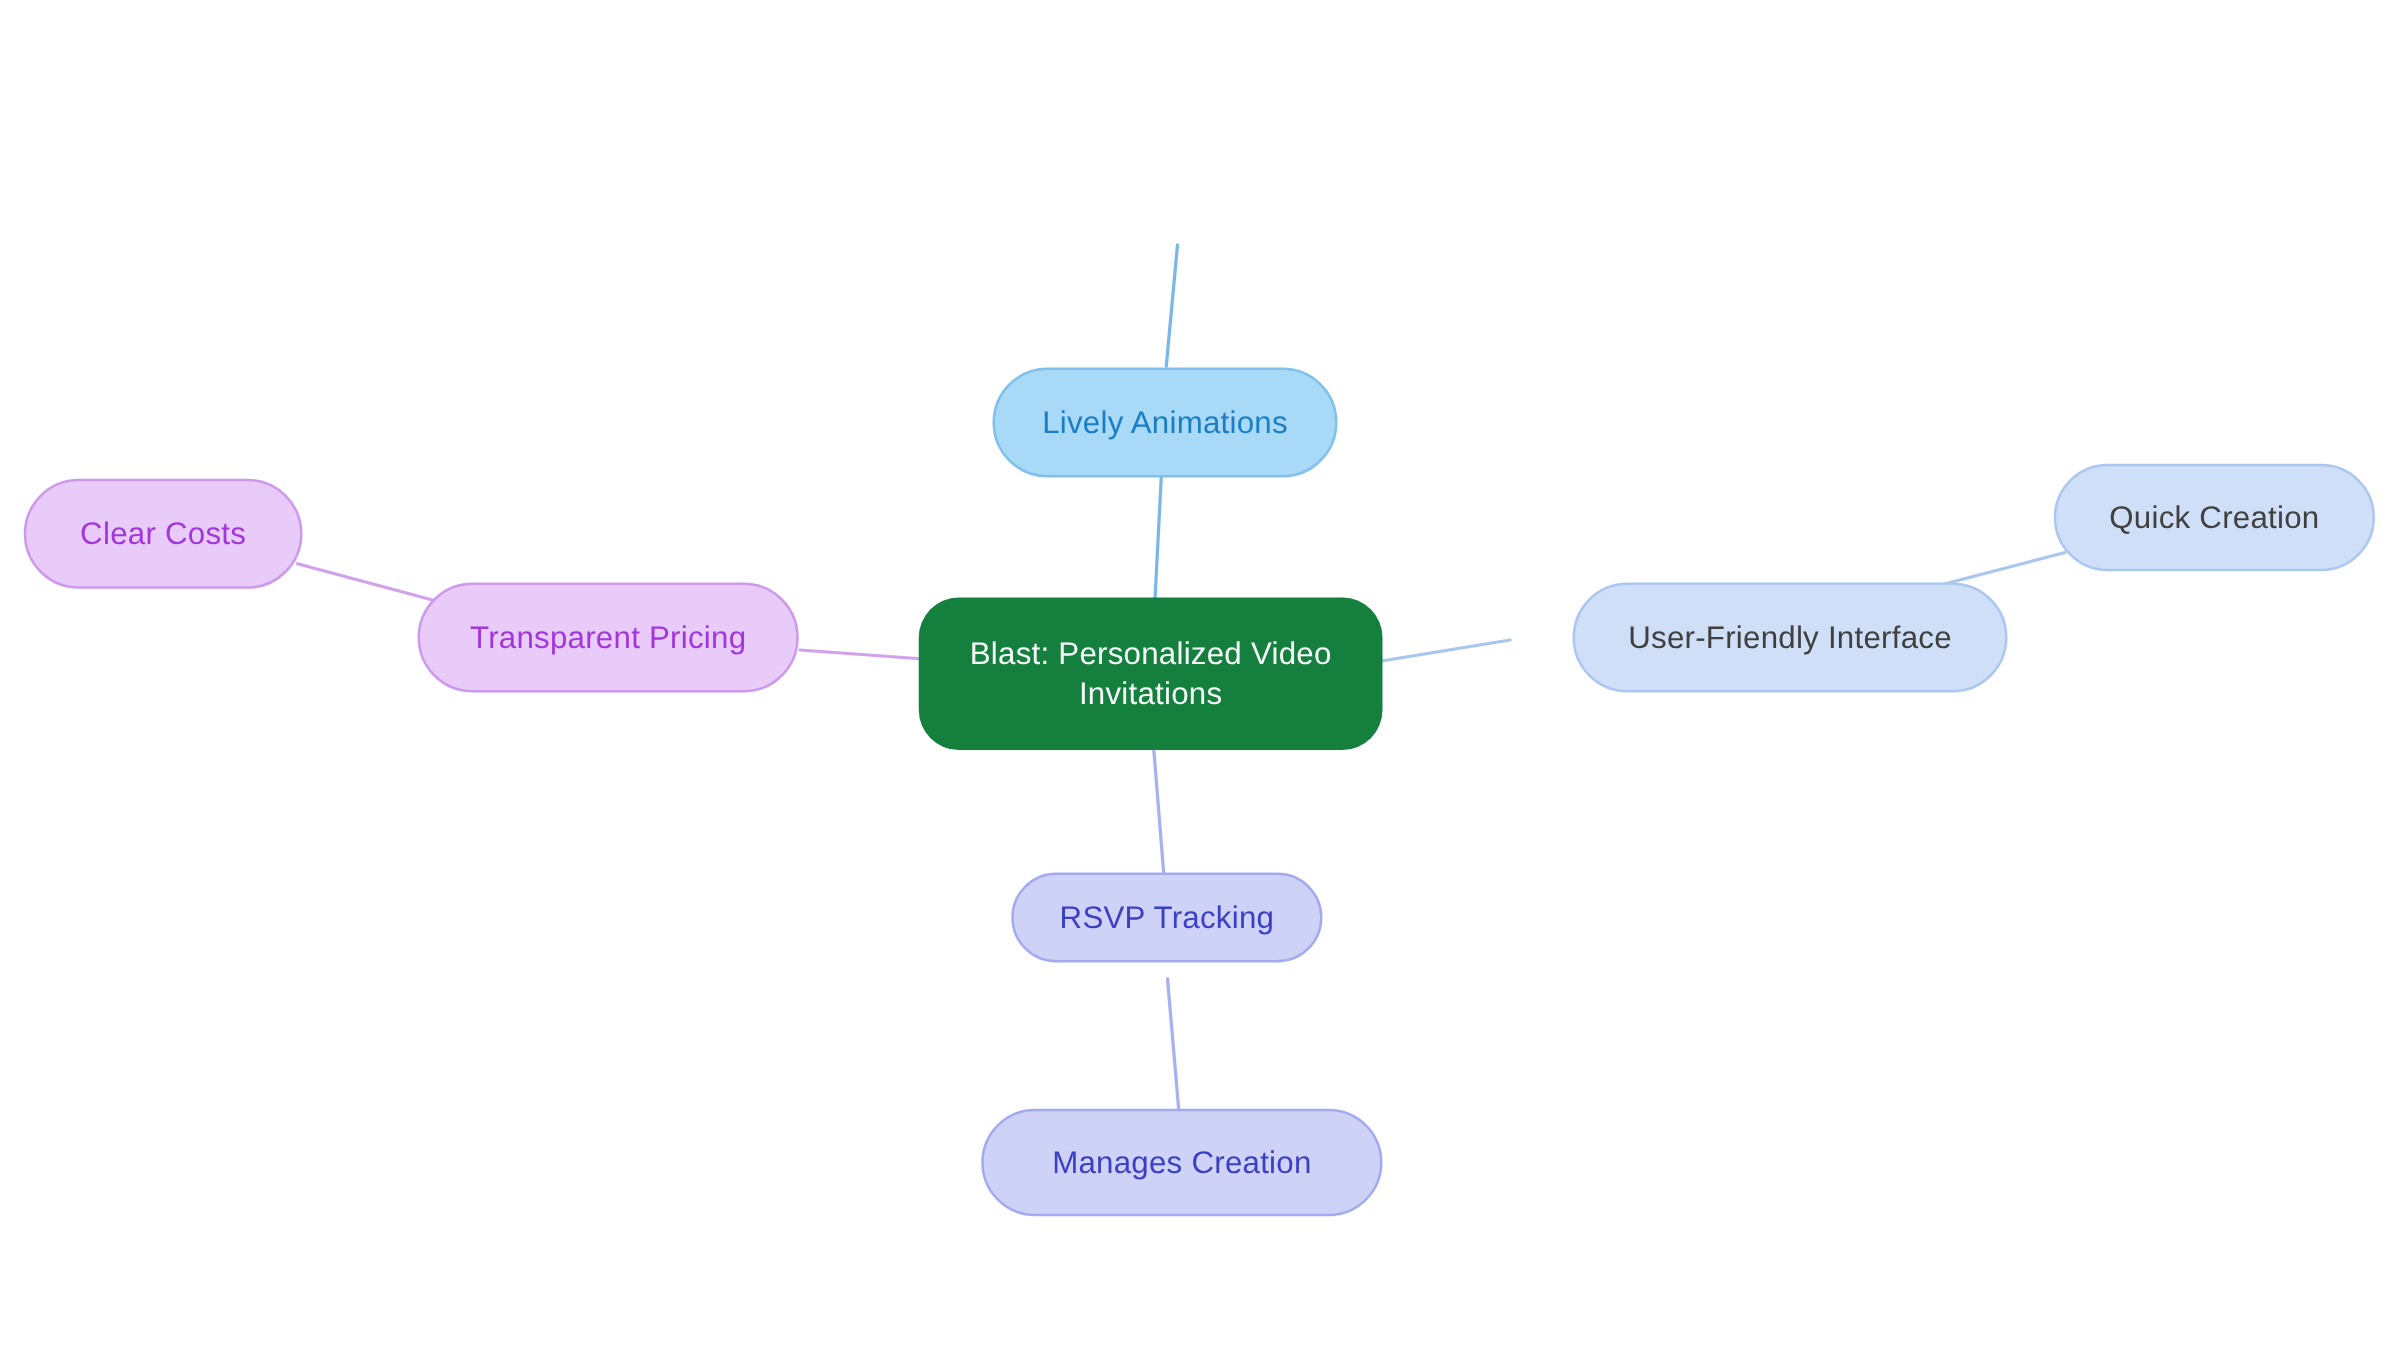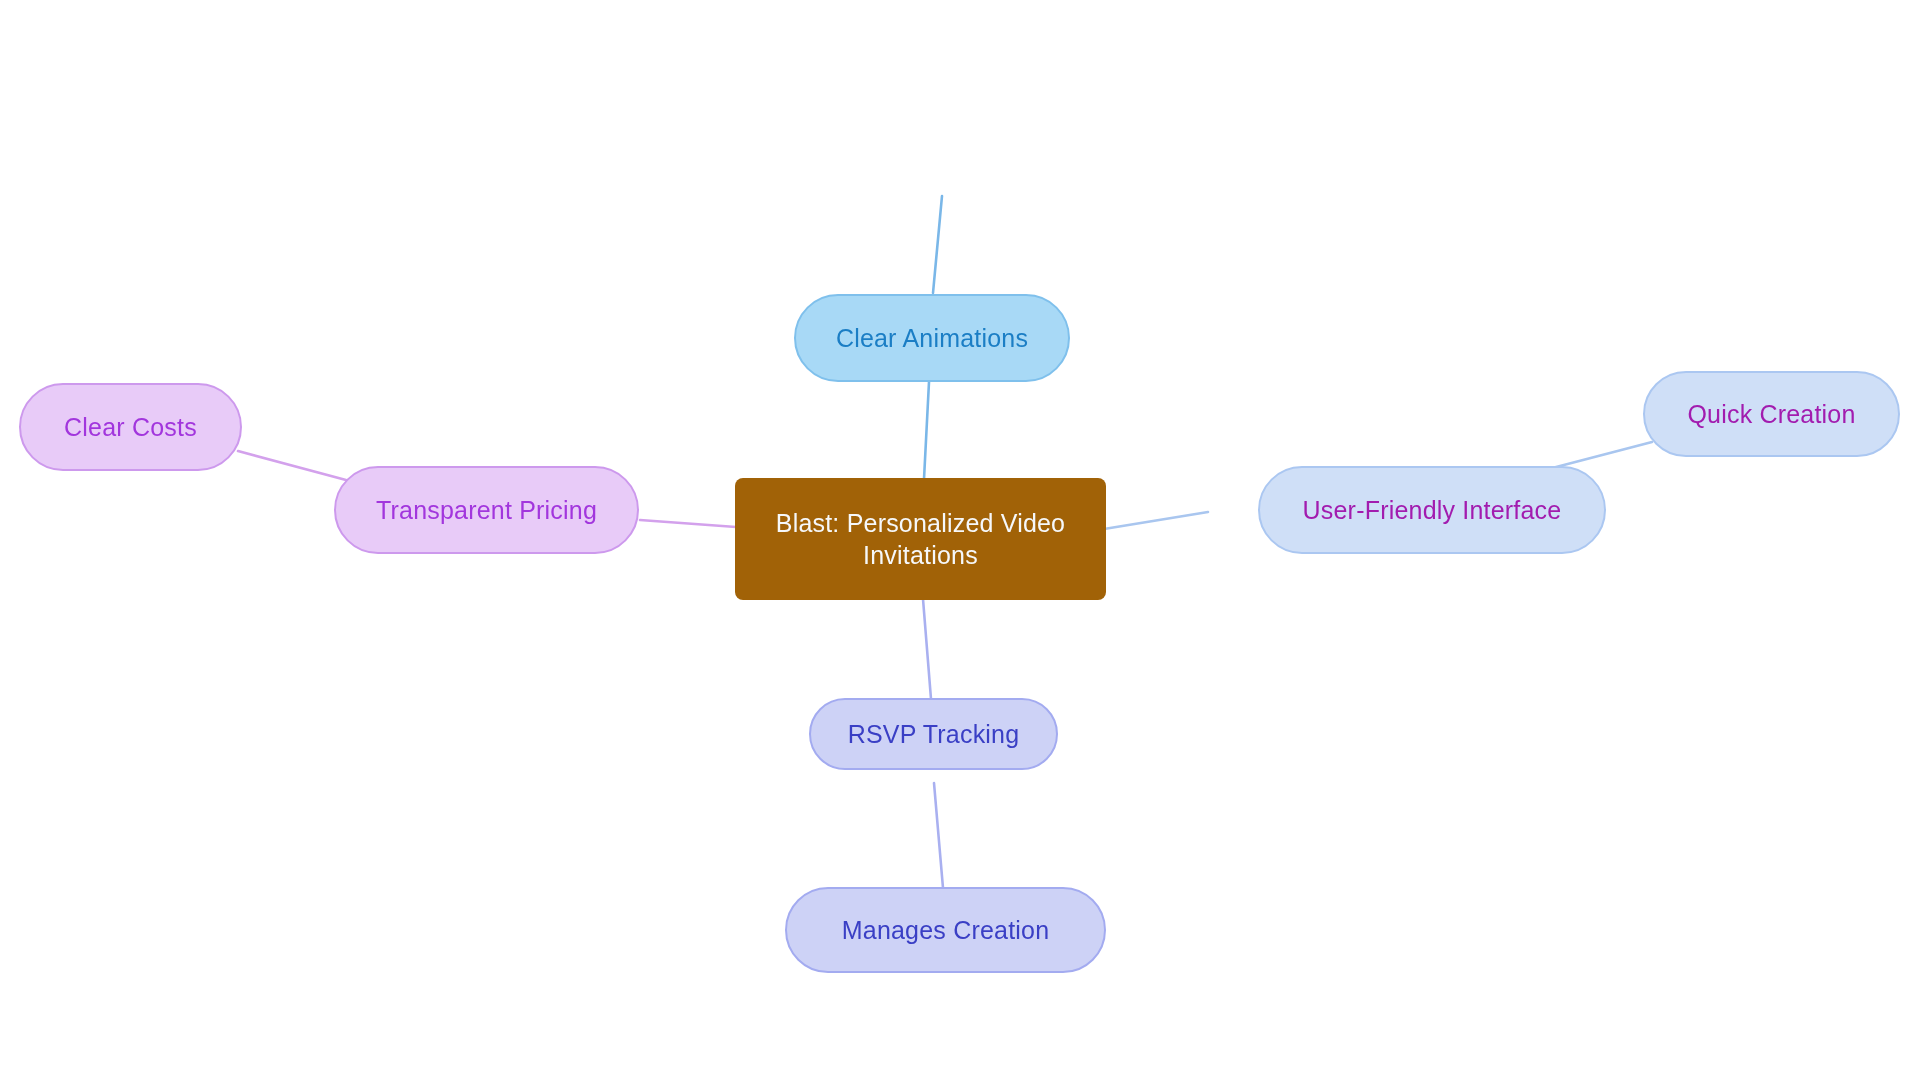--- a/index.html
+++ b/index.html
@@ -33,35 +33,35 @@
     text-align: center;
     font-size: 25px;
     letter-spacing: 0.2px;
     line-height: 1.28;
     border: 2px solid transparent;
     cursor: default;
   }
   .node-center {
     left: 735px; top: 478px;
     width: 371px; height: 122px;
-    background: #a16207;
+    background: #15803d;
     color: #f6f8fa;
     border: none;
-    border-radius: 8px;
+    border-radius: 32px;
     padding: 12px 34px;
   }
   .node-sky {
     background: #a8d9f6;
     border-color: #7fc0ec;
     color: #1b7ec5;
   }
   .node-periwinkle {
     background: #cfdff7;
     border-color: #abc7f1;
-    color: #a21caf;
+    color: #404040;
   }
   .node-purple {
     background: #e8cbf8;
     border-color: #cd99ed;
     color: #a236dd;
   }
   .node-lavender {
     background: #cdd2f6;
     border-color: #a3abf0;
     color: #3a3fc5;
@@ -90,21 +90,21 @@
     <line x1="923" y1="599" x2="931" y2="699" stroke="#a9b0f0"></line>
     <line x1="934" y1="783" x2="943" y2="888" stroke="#a9b0f0"></line>
   </svg>
 
   <div class="node node-center">
     <span>Blast: Personalized Video Invitations</span>
   </div>
 
 
   <div class="node node-sky node-lively-animations">
-    <span>Clear Animations</span>
+    <span>Lively Animations</span>
   </div>
 
   <div class="node node-periwinkle node-user-friendly">
     <span>User-Friendly Interface</span>
   </div>
 
   <div class="node node-periwinkle node-quick-creation">
     <span>Quick Creation</span>
   </div>
 

